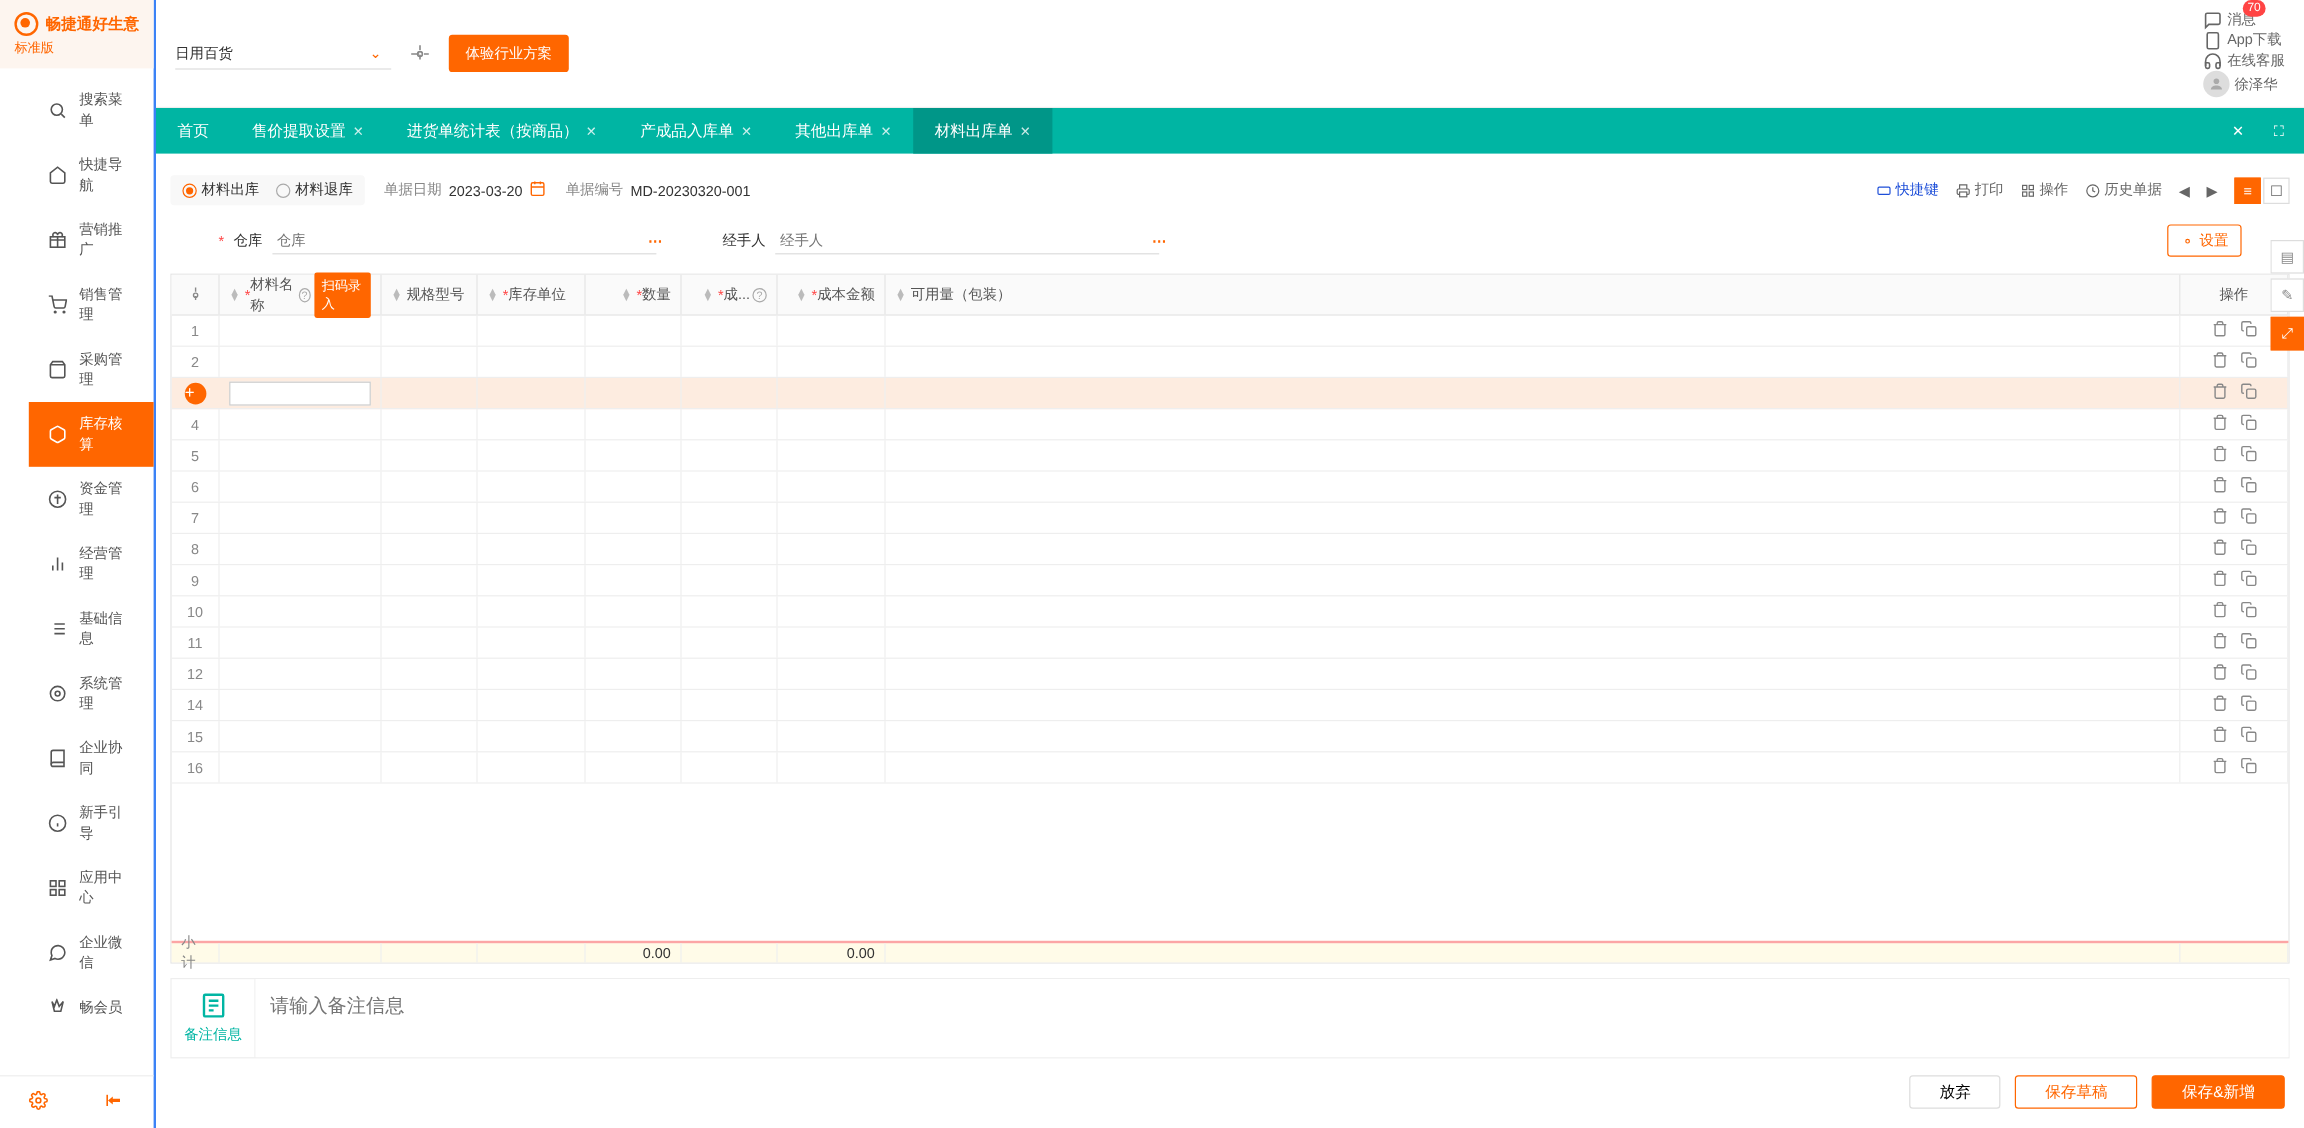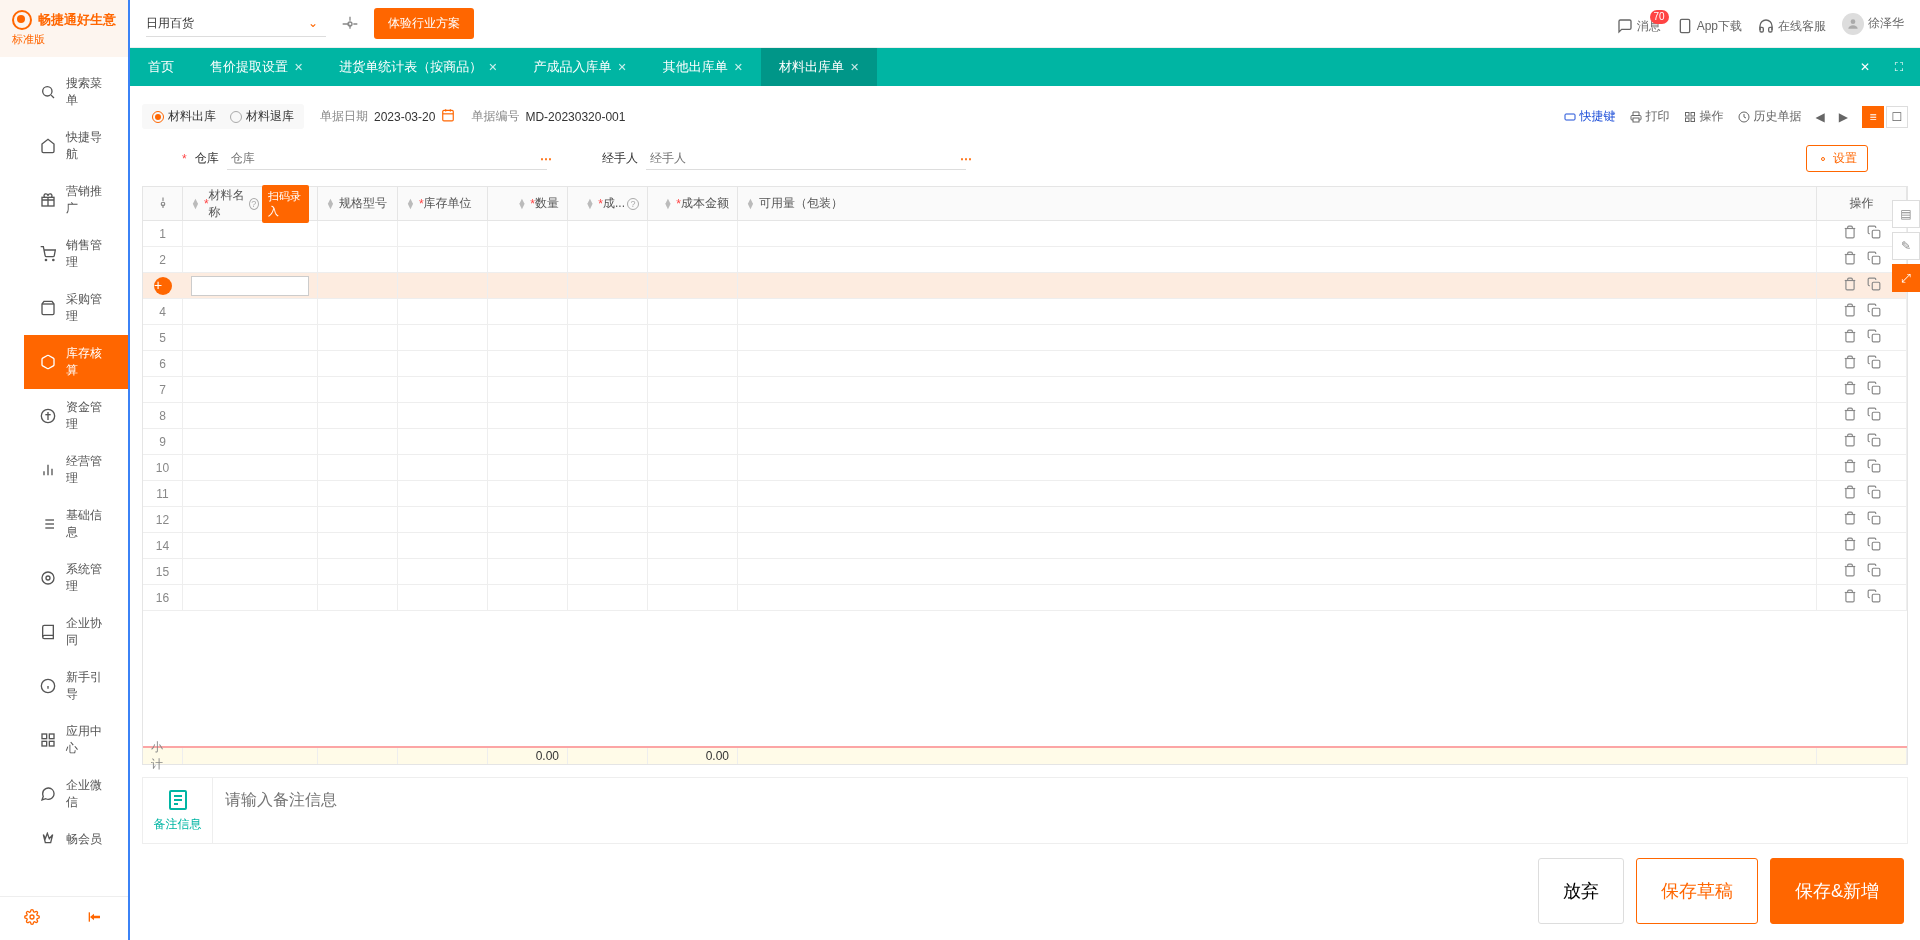--- a/index.html
+++ b/index.html
@@ -18,21 +18,21 @@
 .nav-icon { width: 16px; height: 16px; display: inline-block; }
 .nav-icon svg { width: 16px; height: 16px; }
 .sidebar-footer { display: flex; justify-content: space-around; padding: 12px 0; border-top: 1px solid #eee; }
 .sidebar-footer span { color: #f60; cursor: pointer; }
 .main { flex: 1; display: flex; flex-direction: column; min-width: 0; }
 .topbar { display: flex; align-items: center; padding: 8px 16px; border-bottom: 1px solid #eee; gap: 12px; }
 .topbar-select { display: flex; align-items: center; gap: 6px; border-bottom: 1px solid #ddd; padding: 4px 8px 4px 0; min-width: 180px; justify-content: space-between; cursor: pointer; }
 .topbar-select .caret { color: #f60; }
 .gear-btn { width: 24px; height: 24px; display: flex; align-items: center; justify-content: center; cursor: pointer; color: #888; }
 .cta-btn { background: #f60; color: #fff; border: none; padding: 7px 14px; border-radius: 3px; cursor: pointer; font-size: 12px; }
-.topbar-right { margin-left: auto; display: flex; align-items: flex-end; gap: 16px; color: #666; }
+.topbar-right { margin-left: auto; display: flex; align-items: flex-start; color: #666; flex-direction: column; }
 .tb-item { display: flex; align-items: center; gap: 4px; cursor: pointer; position: relative; }
 .badge { position: absolute; top: -8px; right: -8px; background: #f44; color: #fff; font-size: 10px; border-radius: 8px; padding: 0 4px; min-width: 16px; text-align: center; line-height: 14px; }
 .avatar { width: 22px; height: 22px; border-radius: 50%; background: #ddd; display: inline-flex; align-items: center; justify-content: center; }
 .tabbar { background: #00b5a3; display: flex; align-items: center; height: 38px; color: #fff; position: relative; }
 .tab { padding: 0 18px; height: 38px; display: flex; align-items: center; gap: 6px; cursor: pointer; font-size: 13px; }
 .tab.active { background: #009688; }
 .tab-close { font-size: 11px; opacity: 0.8; }
 .tabbar-right { margin-left: auto; display: flex; align-items: center; gap: 8px; padding-right: 8px; }
 .tbr-btn { width: 26px; height: 26px; display: flex; align-items: center; justify-content: center; cursor: pointer; color: #fff; border-radius: 3px; }
 .content { flex: 1; padding: 12px; display: flex; flex-direction: column; min-height: 0; overflow: hidden; }
@@ -89,21 +89,21 @@
 .td-amt { width: 90px; justify-content: flex-end; }
 .td-avail { flex: 1; }
 .td-ops { width: 90px; justify-content: center; gap: 10px; color: #888; }
 .td-icon { cursor: pointer; width: 14px; height: 14px; }
 .tfoot { display: flex; background: #fffbe8; border-top: 2px solid #fca5a5; height: 18px; }
 .remark-area { margin-top: 12px; border: 1px solid #eee; display: flex; }
 .remark-label { width: 70px; text-align: center; padding: 10px 0; border-right: 1px solid #eee; display: flex; flex-direction: column; align-items: center; gap: 4px; color: #00b5a3; }
 .remark-icon { width: 24px; height: 24px; }
 .remark-input { flex: 1; border: none; outline: none; padding: 12px; resize: none; font-size: 16px; font-family: inherit; }
 .footer-actions { display: flex; justify-content: flex-end; gap: 12px; padding: 14px 4px 4px 4px; }
-.btn { padding: 20px 24px; border-radius: 3px; cursor: pointer; font-size: 18px; border: 1px solid #ddd; background: #fff; }
+.btn { padding: 4px 24px; border-radius: 3px; cursor: pointer; font-size: 13px; border: 1px solid #ddd; background: #fff; }
 .btn-outline-orange { border-color: #f60; color: #f60; }
 .btn-orange { background: #f60; color: #fff; border-color: #f60; }
 .side-tools { position: fixed; right: 0; top: 200px; display: flex; flex-direction: column; gap: 4px; }
 .st-btn { width: 28px; height: 28px; background: #fff; border: 1px solid #ddd; display: flex; align-items: center; justify-content: center; cursor: pointer; color: #888; }
 .st-btn.active { background: #f60; color: #fff; border-color: #f60; }
 .label-text { color: #888; }
 </style>
 </head>
 <body>
 

